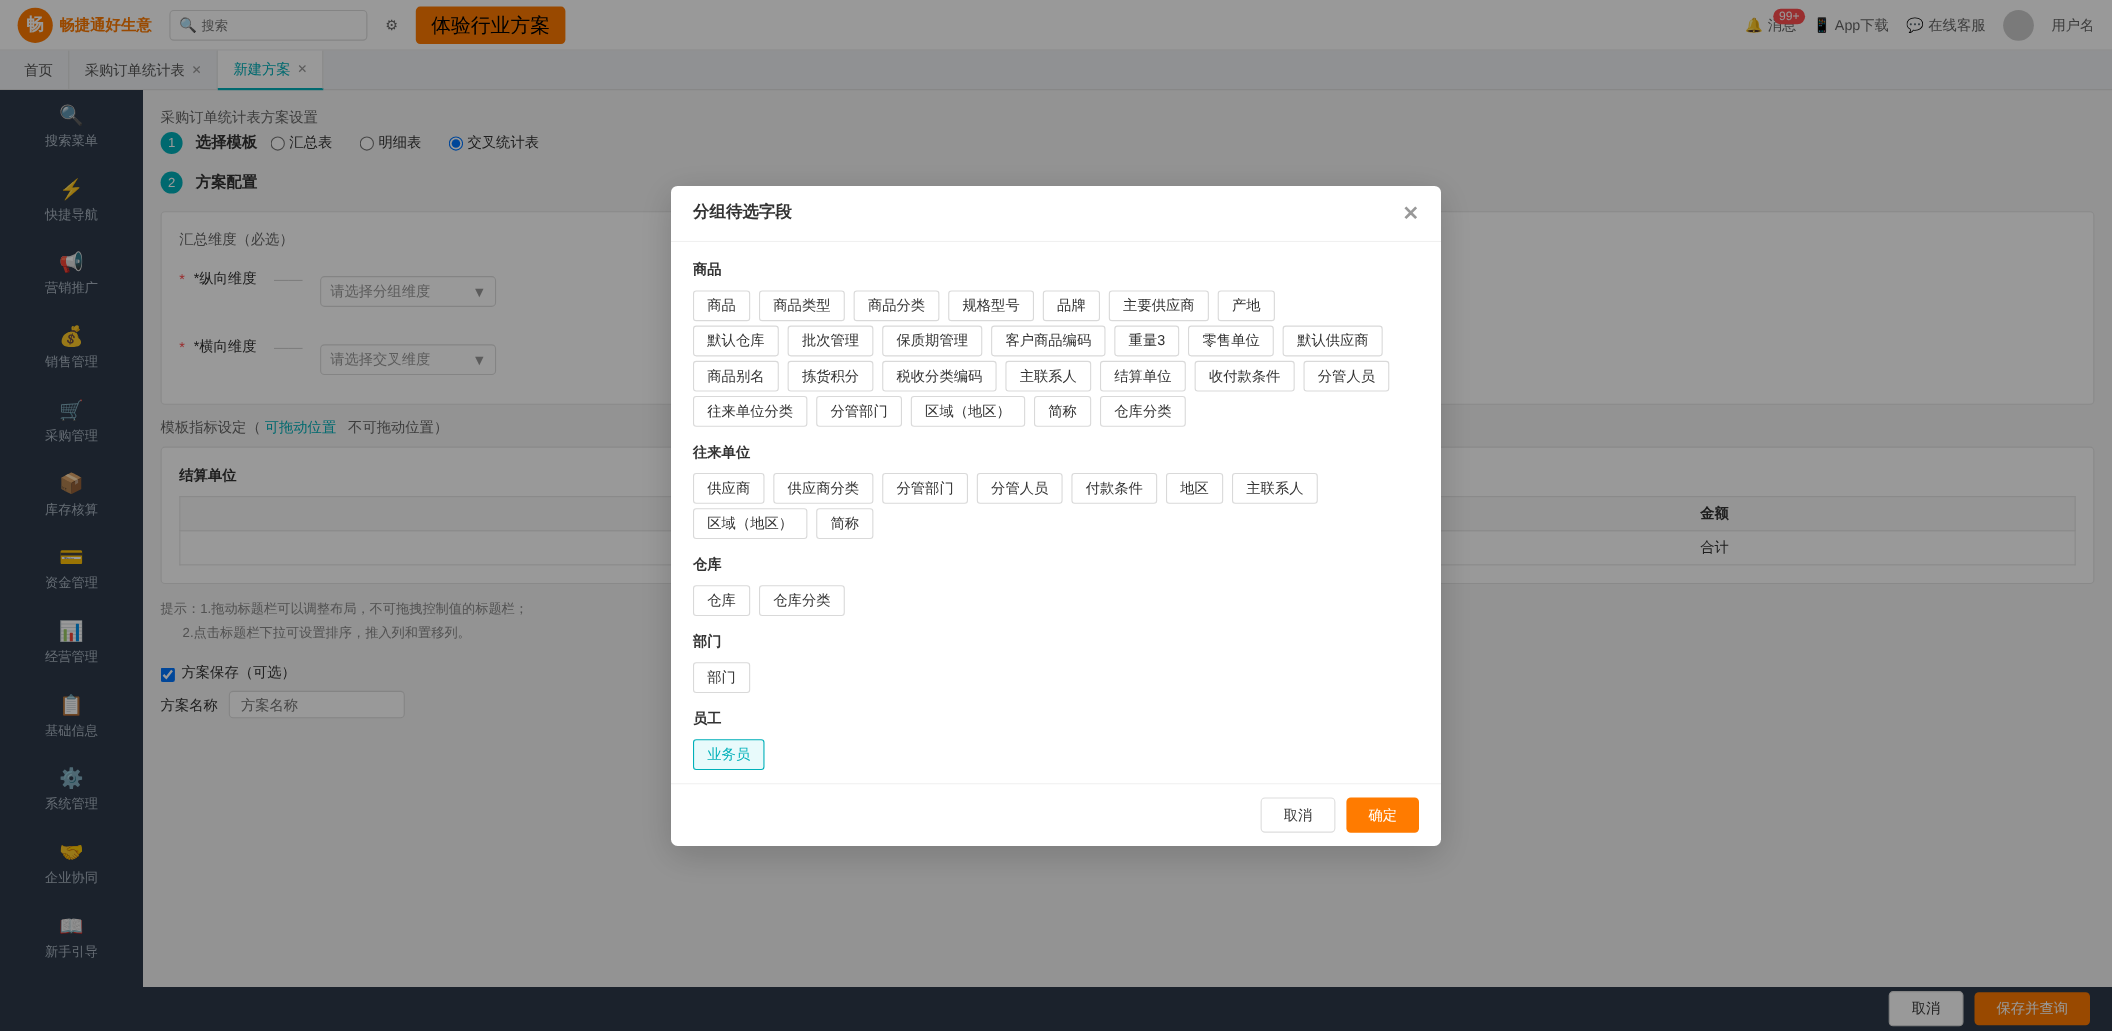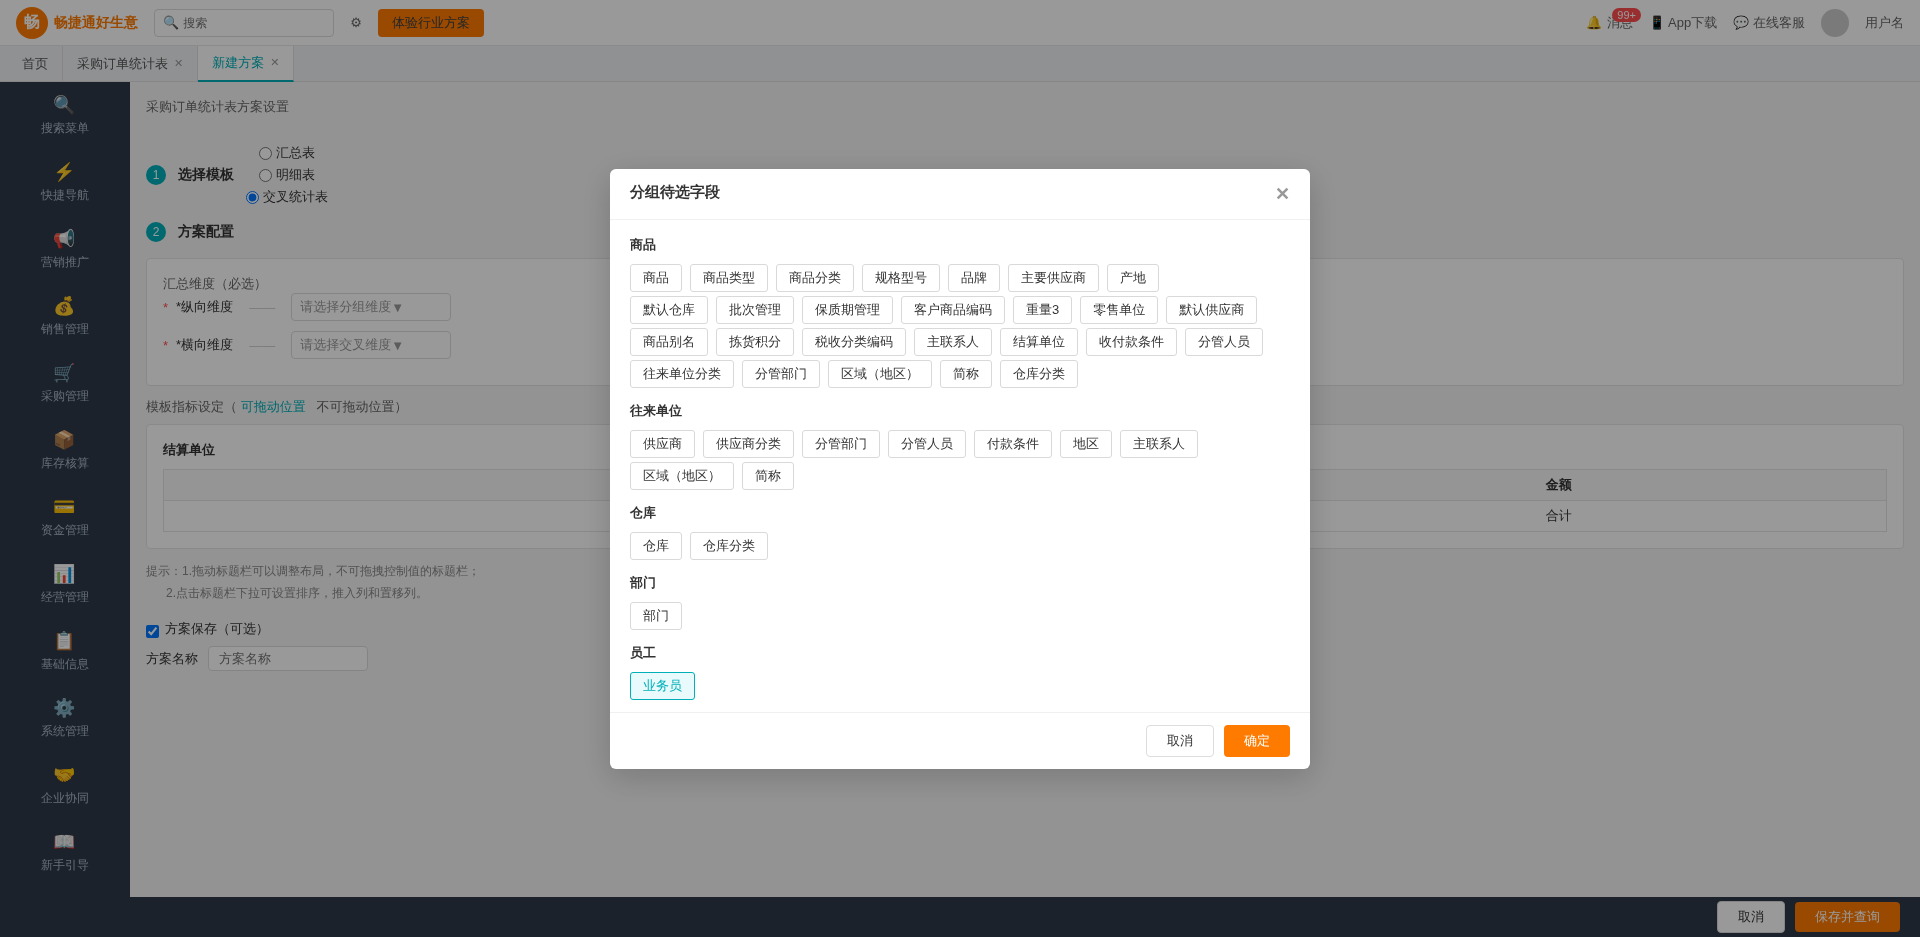--- a/index.html
+++ b/index.html
@@ -49,22 +49,22 @@
       font-size: 13px; color: #666;
     }
     .nav-badge {
       position: relative; display: inline-flex; align-items: center; gap: 4px;
     }
     .badge-num {
       background: #ff4d4f; color: #fff; border-radius: 10px;
       padding: 1px 5px; font-size: 11px; position: absolute; top: -6px; right: -8px;
     }
     .try-btn {
-      background: #ff7b00; color: #404040; border: none; border-radius: 4px;
-      padding: 5px 14px; cursor: pointer; font-size: 13px;
+      background: #ff7b00; color: #000000; border: none; border-radius: 4px;
+      padding: 5px 14px; cursor: pointer; font-size: 18px;
     }
     .gear-btn {
       width: 28px; height: 28px; display: flex; align-items: center; justify-content: center;
       cursor: pointer; color: #666;
     }
     .avatar {
       width: 28px; height: 28px; background: #ccc; border-radius: 50%;
     }
 
     
@@ -113,45 +113,45 @@
     }
     .sidebar-icon { font-size: 18px; }
 
     
     .content-area {
       flex: 1;
       padding: 16px;
       overflow-y: auto;
       position: relative;
     }
-    .page-breadcrumb { font-size: 13px; color: #666; margin-bottom: 28px; }
+    .page-breadcrumb { font-size: 13px; color: #666; margin-bottom: 4px; }
 
     .step-row { display: flex; align-items: center; gap: 12px; margin-bottom: 16px; }
     .step-badge {
       background: #00b0b9; color: #fff; border-radius: 50%;
       width: 20px; height: 20px; display: inline-flex; align-items: center; justify-content: center;
       font-size: 12px; flex-shrink: 0;
     }
     .step-label { font-size: 14px; font-weight: bold; color: #333; }
-    .radio-group { display: flex; gap: 4px; align-items: center; font-size: 13px; flex-direction: column; }
+    .radio-group { display: flex; gap: 25px; align-items: center; font-size: 13px; }
     .radio-group label { display: flex; align-items: center; gap: 4px; cursor: pointer; }
 
     .section-box {
       background: #fff;
       border: 1px solid #e5e5e5;
       border-radius: 4px;
       padding: 16px;
       margin-bottom: 12px;
     }
     .field-row { display: flex; align-items: center; gap: 8px; margin-bottom: 10px; }
     .required { color: #ff4d4f; }
     .select-box {
       border: 1px solid #ddd; border-radius: 4px; padding: 4px 8px;
-      min-width: 160px; display: flex; align-items: center; justify-content: flex-start;
-      background: #fff; color: #999; cursor: pointer;
+      min-width: 160px; display: flex; align-items: center; justify-content: space-between;
+      background: #fff; color: #999; cursor: pointer; margin-top: 24px;
     }
 
     .section-title { font-size: 13px; color: #333; font-weight: bold; margin-bottom: 10px; }
     .indicator-table { width: 100%; border-collapse: collapse; }
     .indicator-table th, .indicator-table td {
       border: 1px solid #e5e5e5; padding: 6px 10px; text-align: center; font-size: 13px;
     }
     .indicator-table th { background: #f8f8f8; }
 
     .tips { font-size: 12px; color: #888; line-height: 1.8; }

